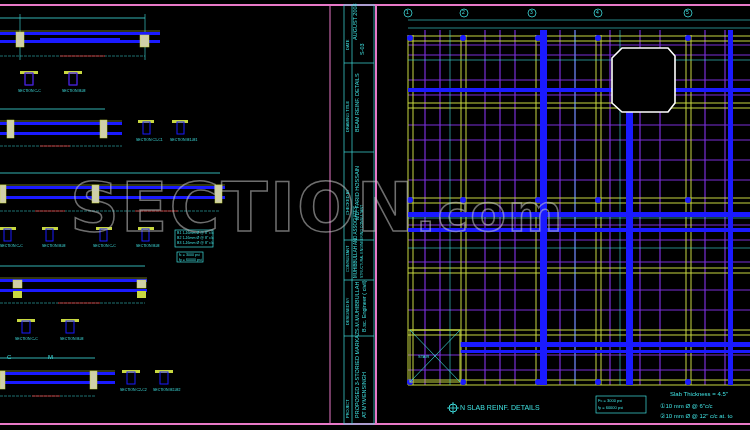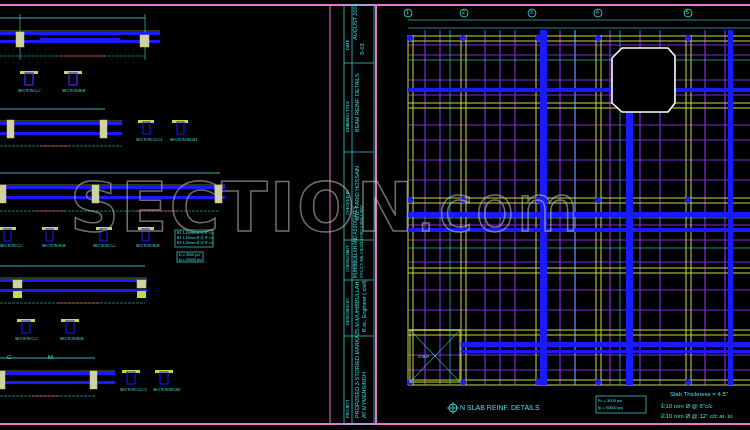--- a/index.html
+++ b/index.html
@@ -2,21 +2,21 @@
 <html><head>
 <meta charset="utf-8">
 <style>
   html,body{margin:0;padding:0;background:#000;}
   body{width:750px;height:430px;position:relative;overflow:hidden;font-family:"Liberation Sans",sans-serif;}
   .cad-svg{position:absolute;left:0;top:0;}
   .tb-text{position:absolute;color:#3fe0e0;font-size:5.5px;white-space:nowrap;transform-origin:0 0;transform:rotate(-90deg);font-family:"Liberation Sans",sans-serif;}
   .tb-label{font-size:4px;}
   .note{position:absolute;color:#3fe0e0;white-space:nowrap;font-family:"Liberation Sans",sans-serif;}
   .watermark{position:absolute;left:70px;top:168px;font-family:"DejaVu Sans",sans-serif;font-weight:bold;font-size:68px;letter-spacing:2px;color:transparent;-webkit-text-stroke:1.5px rgba(200,200,200,0.55);white-space:nowrap;}
-  .watermark .com{font-size:64px;font-weight:normal;}
+  .watermark .com{font-size:52px;font-weight:bold;}
 </style>
 </head>
 <body>
 
 <svg class="cad-svg" width="750" height="430" viewBox="0 0 750 430">
 
   <line x1="0" y1="5" x2="750" y2="5" stroke="#e879c8" stroke-width="2"></line>
   <line x1="0" y1="424" x2="750" y2="424" stroke="#e879c8" stroke-width="2"></line>
   <line x1="376" y1="5" x2="376" y2="424" stroke="#e879c8" stroke-width="2"></line>
   <line x1="330" y1="5" x2="330" y2="424" stroke="#e879c8" stroke-width="1"></line>

